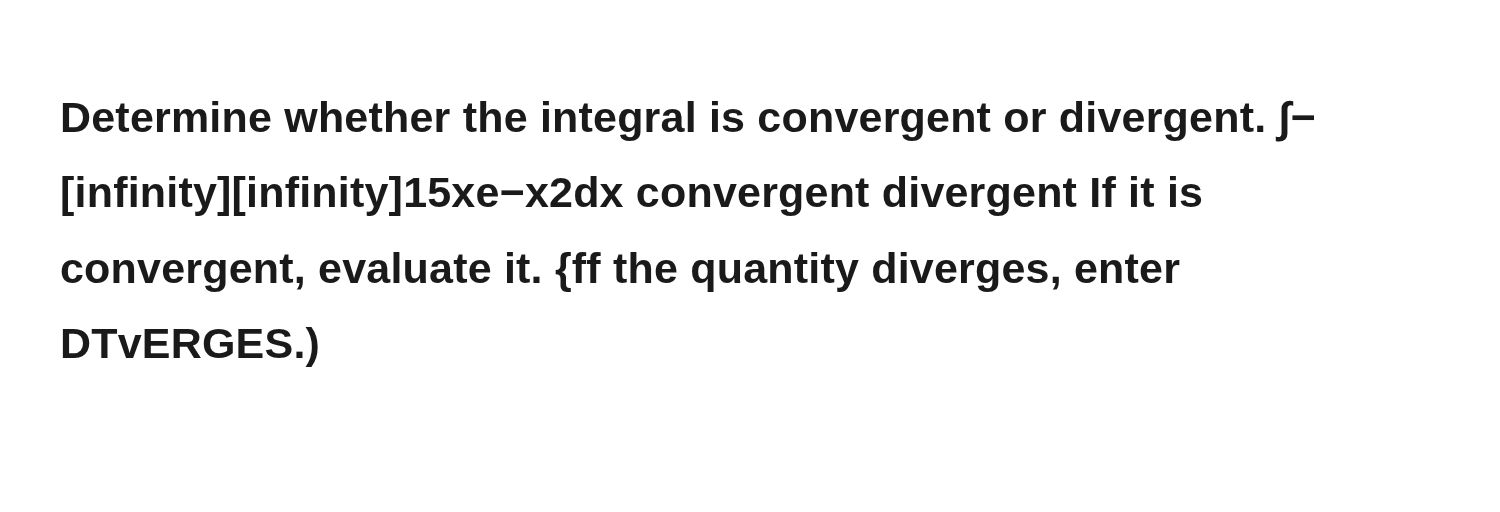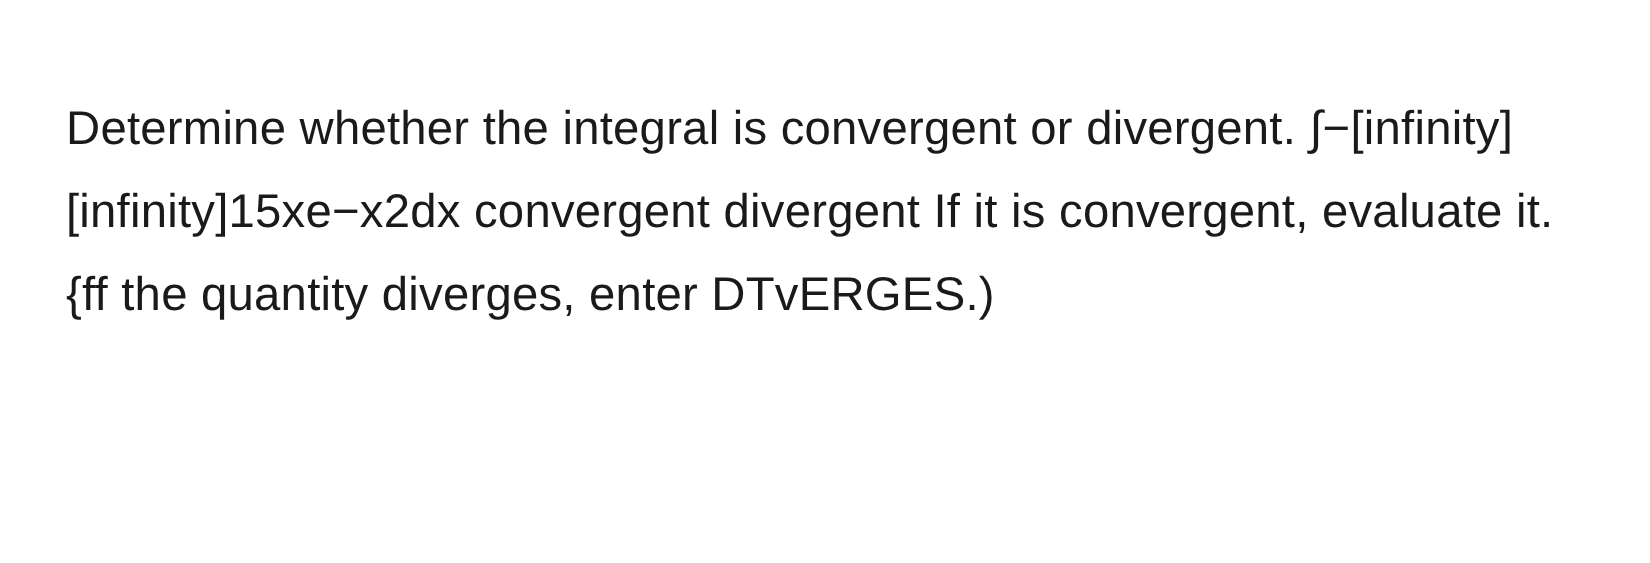--- a/index.html
+++ b/index.html
@@ -12,19 +12,19 @@
       height: 512px;
       background: #ffffff;
       font-family: -apple-system, BlinkMacSystemFont, "Segoe UI", Helvetica, Arial, sans-serif;
       padding: 80px 60px 60px 60px;
     }
     .problem-text {
       font-size: 43px;
       line-height: 1.75;
       color: #1a1a1a;
       letter-spacing: 0.2px;
-      font-weight: 400;
+      font-weight: 700;
     }
   </style>
 </head>
 <body>
 
 <div class="problem-text">Determine whether the integral is convergent or divergent. ∫−[infinity][infinity]15xe−x2dx convergent divergent If it is convergent, evaluate it. {ff the quantity diverges, enter DTvERGES.)</div>
 
 </body></html>

